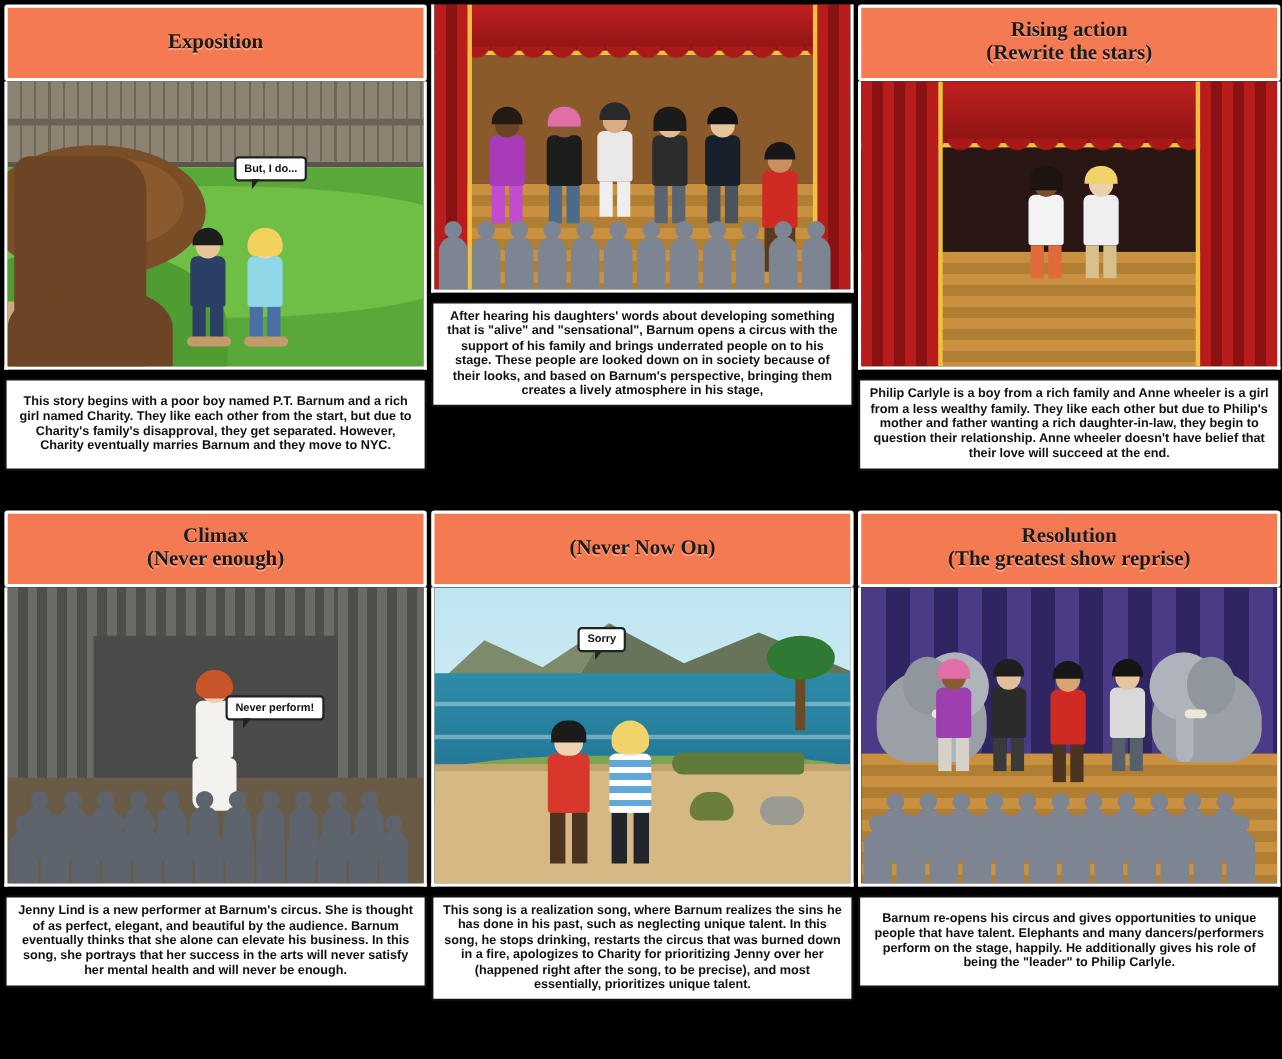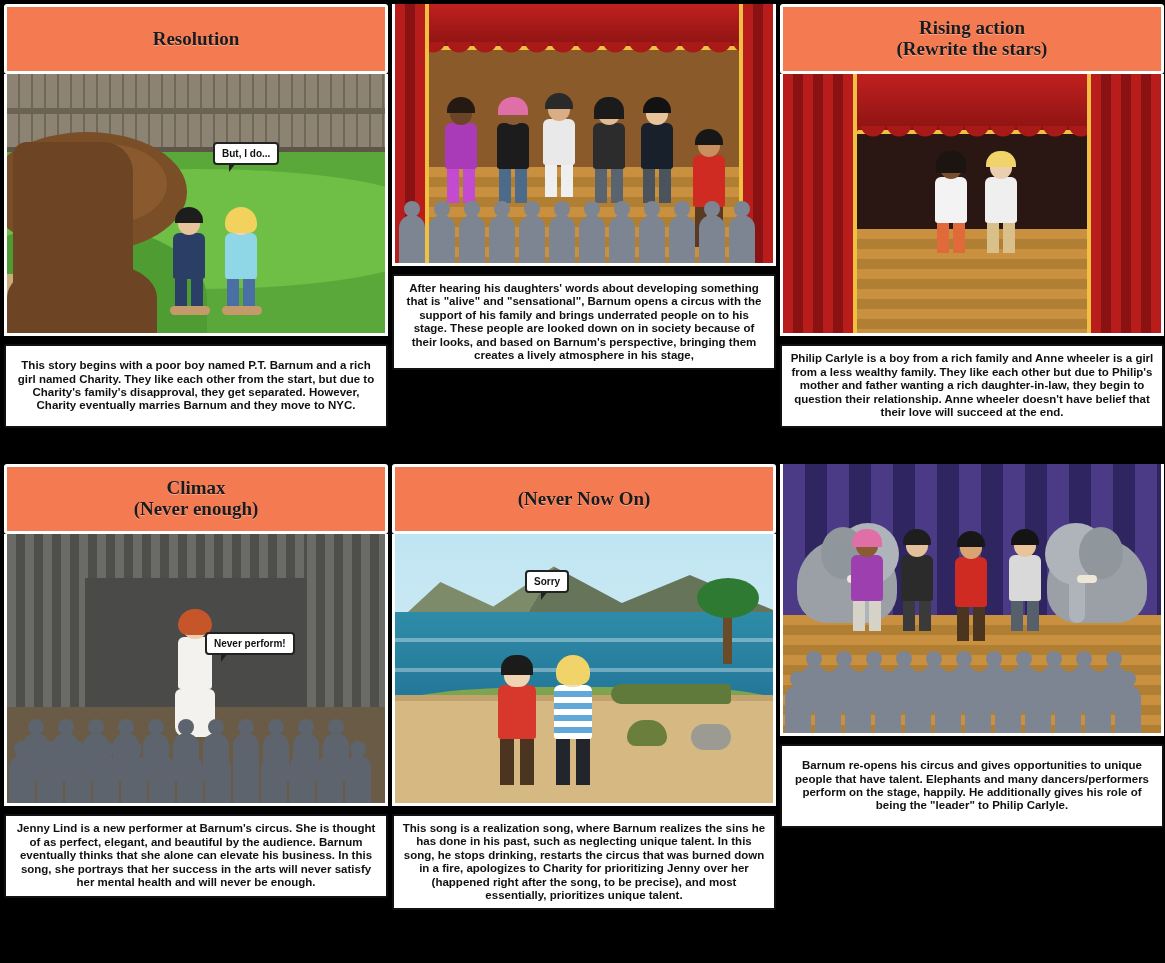--- a/index.html
+++ b/index.html
@@ -190,21 +190,21 @@
 </style>
 </head>
 <body>
 
 <div id="board">
 
   <div class="grid">
 
     <div class="cell">
       <div class="title">
-        <span>Resolution</span>
+        <span>Exposition</span>
       </div>
       <div class="scene">
         <div class="scene-inner">
           <div class="s1-sky"></div>
           <div class="s1-fence"></div>
           <div class="s1-grass"></div>
           <div class="s1-hill"></div>
           <div class="s1-hill2"></div>
           <div class="s1-path"></div>
           <div class="s1-canopy"></div>
@@ -478,20 +478,24 @@
               </div>
           </div>
 
           <div class="bubble" style="left:130px;top:36px;">Sorry</div>
         </div>
       </div>
       <div class="caption">This song is a realization song, where Barnum realizes the sins he has done in his past, such as neglecting unique talent. In this song, he stops drinking, restarts the circus that was burned down in a fire, apologizes to Charity for prioritizing Jenny over her (happened right after the song, to be precise), and most essentially, prioritizes unique talent.</div>
     </div>
 
     <div class="cell">
+      <div class="title">
+        <span>Resolution</span>
+        <span class="l2">(The greatest show reprise)</span>
+      </div>
       <div class="scene" style="height:272px;">
         <div class="scene-inner">
           <div class="s6-bg"></div>
           <div class="s6-tent"></div>
           <div class="s6-floor"></div>
 
           <div class="eleph" style="left:4px;">
             <div class="bd"></div>
             <div class="hd" style="left:50px;"></div>
             <div class="ear" style="left:34px;"></div>

